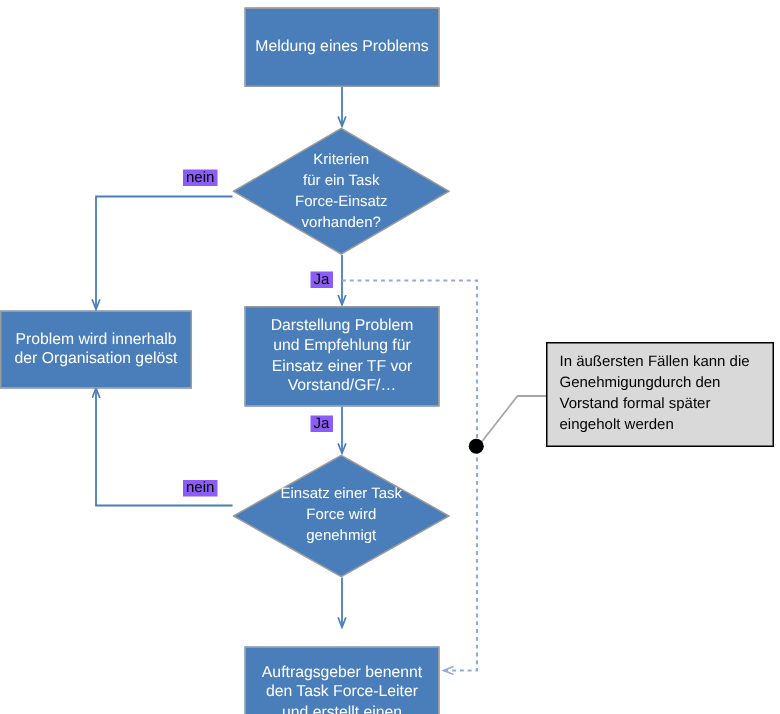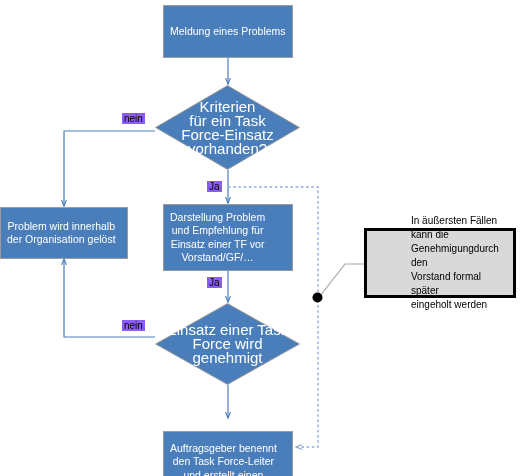--- a/index.html
+++ b/index.html
@@ -34,21 +34,21 @@
     z-index: 1;
   }
 
   
   .node {
     position: absolute;
     z-index: 2;
     box-sizing: border-box;
     display: flex;
     align-items: center;
-    justify-content: flex-start;
+    justify-content: center;
     text-align: center;
   }
 
   .process {
     background: #4A7EBB;
     border: 1px solid #9B9B9B;
     color: #FFFFFF;
   }
 
   .process .label {
@@ -74,37 +74,36 @@
     position: absolute;
     left: 0;
     top: 0;
     width: 100%;
     height: 100%;
     display: flex;
     align-items: center;
     justify-content: center;
     text-align: center;
     color: #FFFFFF;
-    font-size: 15px;
+    font-size: 10px;
     line-height: 14px;
     white-space: pre-line;
     z-index: 1;
   }
 
   
   .note {
     position: absolute;
     z-index: 2;
     box-sizing: border-box;
     background: #D9D9D9;
-    border: 3px solid #000000;
+    border: 1px solid #000000;
     color: #000000;
     display: flex;
     align-items: center;
-    padding-left: 36px;
   }
   .note .label {
     padding: 4px 8px;
     font-size: 10px;
     line-height: 14px;
     text-align: left;
     white-space: pre-line;
   }
 
   

